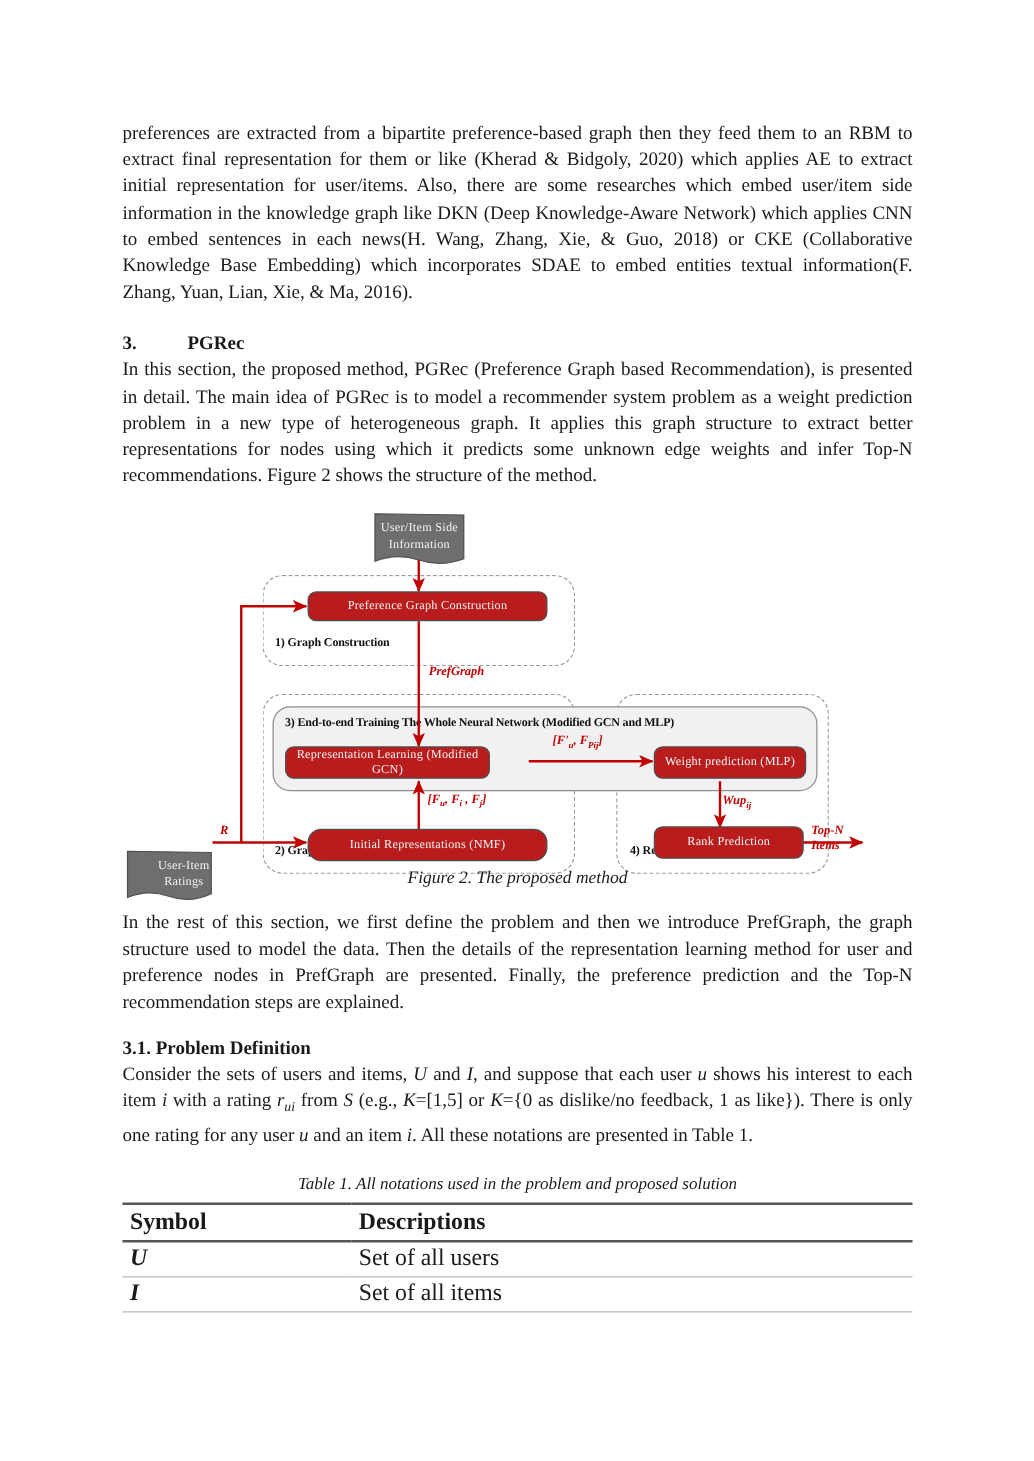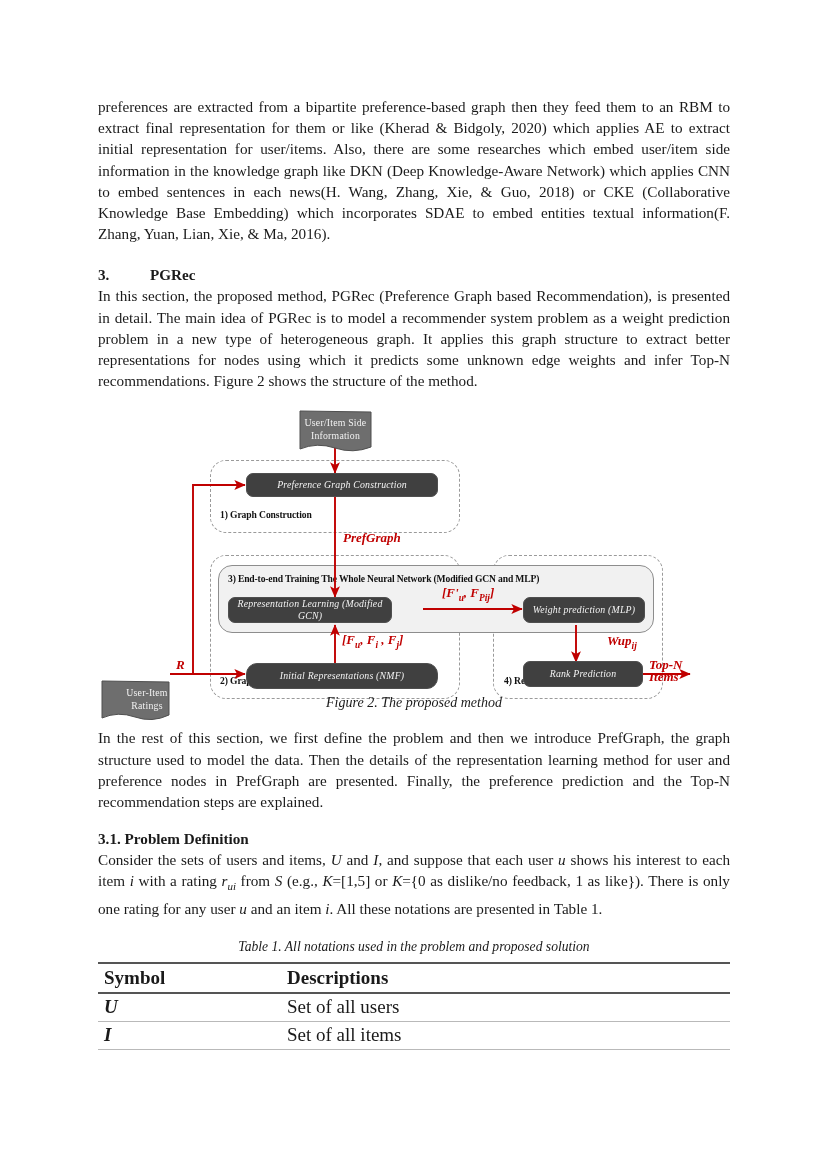--- a/index.html
+++ b/index.html
@@ -109,33 +109,32 @@
     font-size: 9.6px;
     font-weight: bold;
     color: #111;
     white-space: nowrap;
     letter-spacing: -0.15px;
   }
 
   
   .gbox {
     position: absolute;
-    background: #404040;
+    background: #b91c1c;
     border: 1px solid #4f4f4f;
     border-radius: 7px;
     box-sizing: border-box;
     color: #f2f2f2;
     font-size: 9.8px;
     display: flex;
     align-items: center;
     justify-content: center;
     text-align: center;
     letter-spacing: 0.2px;
     line-height: 12px;
-    font-style: italic;
   }
 
   
   .docshape {
     position: absolute;
   }
   .docshape .doctext {
     position: absolute;
     left: 0;
     top: 6px;
@@ -145,21 +144,21 @@
     font-size: 9.8px;
     line-height: 13px;
     letter-spacing: 0.2px;
     pointer-events: none;
   }
 
   
   .rlabel {
     position: absolute;
     color: #c00000;
-    font-size: 13px;
+    font-size: 10px;
     font-weight: bold;
     font-style: italic;
     white-space: nowrap;
     line-height: 12px;
   }
   .rlabel sub { font-size: 0.72em; }
 
   
   .table-caption {
     text-align: center;
@@ -278,21 +277,21 @@
         <div class="rlabel" style="left:78px; top:262px;">R</div>
 
         <div class="rlabel" style="left:244px; top:237px;">
           <span>[F</span><sub>u</sub><span>, F</span><sub>i</sub><span> , F</span><sub>j</sub><span>]</span>
         </div>
 
         <div class="rlabel" style="left:344px; top:190px;font-style:italic;">
           <span>[F'</span><sub>u</sub><span>, F</span><sub>Pij</sub><span>]</span>
         </div>
 
-        <div class="rlabel" style="left:509px; top:238px;text-align:center;">
+        <div class="rlabel" style="left:480px; top:238px;text-align:center;">
           <span>Wup</span><sub>ij</sub>
         </div>
 
         <div class="rlabel" style="left:551px; top:262px; text-align:left;">
           <span>Top-N</span><br>
           <span>Items</span>
         </div>
 
       </div>
 

